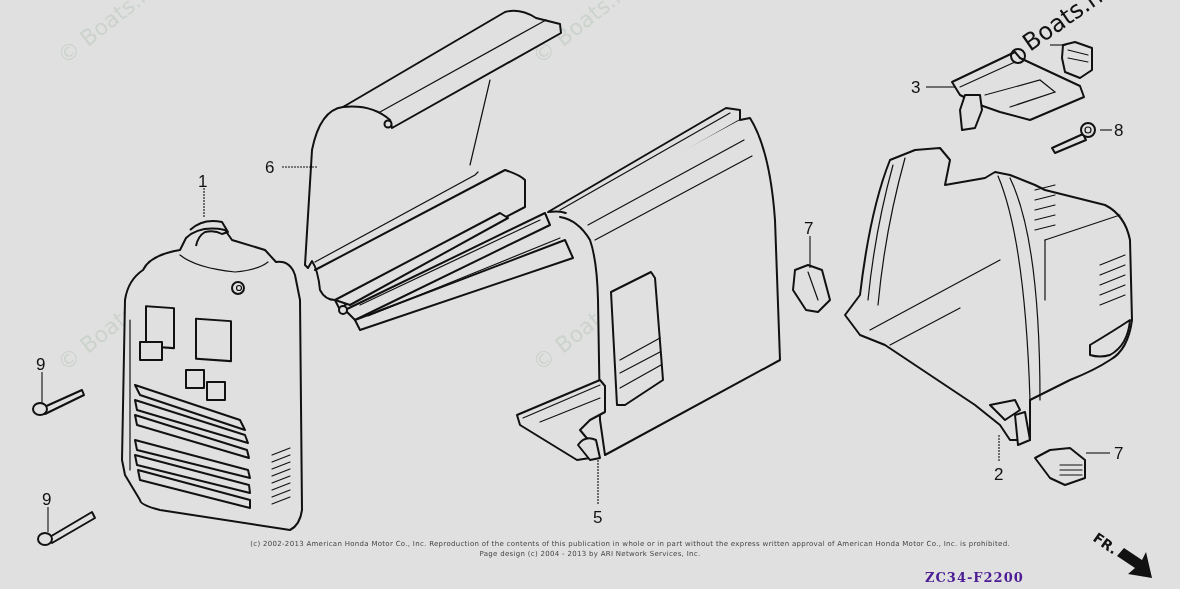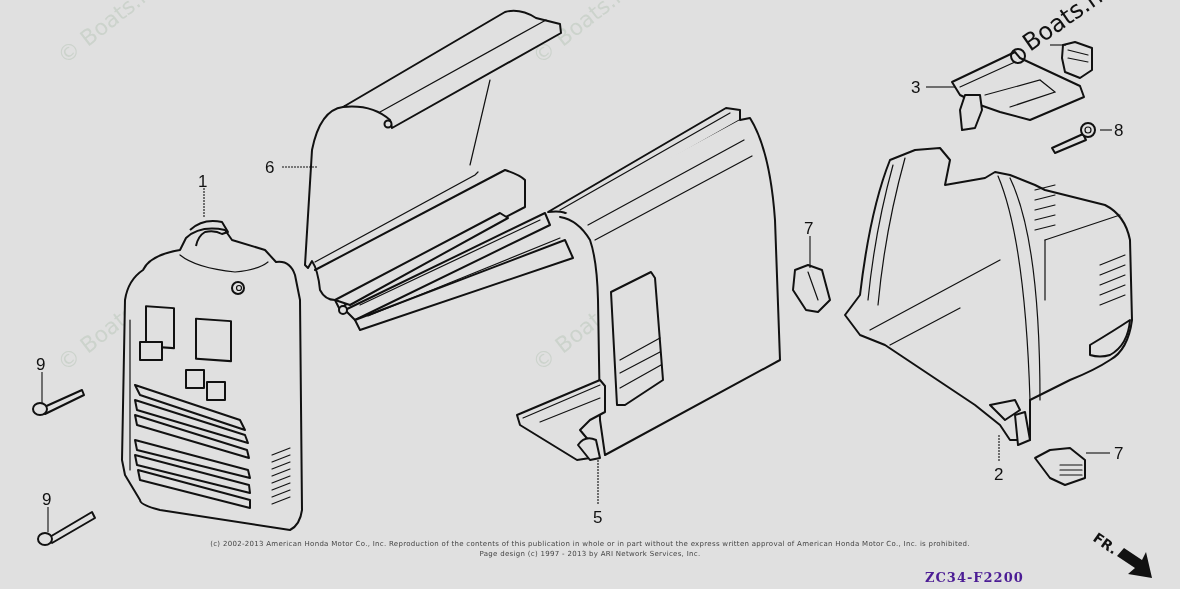--- a/index.html
+++ b/index.html
@@ -26,21 +26,21 @@
   }
   .watermark-dark {
     font-family: "DejaVu Sans", sans-serif;
     font-size: 24px; fill: #111;
   }
   .copyright {
     position: absolute; left: 0; width: 1180px; text-align: center;
     font-family: "DejaVu Sans", sans-serif; font-size: 7px; color: #444;
     letter-spacing: 0.3px;
   }
-  .copyright.line1 { top: 540px; left: 170px; width: 840px; }
+  .copyright.line1 { top: 540px; left: 170px; width: 840px; text-align: right; }
   .copyright.line2 { top: 550px; left: 170px; width: 840px; }
   .diagram-id {
     position: absolute; left: 925px; top: 570px;
     font-family: "DejaVu Serif", serif; font-size: 13px; font-weight: bold;
     color: #4c1d95; letter-spacing: 1px;
   }
   .fr-label {
     font-family: "DejaVu Sans", sans-serif; font-weight: bold; font-size: 14px; fill: #111;
   }
 </style>
@@ -217,14 +217,14 @@
 
   <text class="watermark-dark" transform="translate(1030,52) rotate(-35)">Boats.n</text>
 
   <g>
     <text class="fr-label" transform="translate(1092,540) rotate(35)">FR.</text>
     <path d="M1124,548 L1142,560 L1146,552 L1152,578 L1128,574 L1135,568 L1117,556 Z" fill="#111"></path>
   </g>
 </svg>
 
 <div class="copyright line1">(c) 2002-2013 American Honda Motor Co., Inc. Reproduction of the contents of this publication in whole or in part without the express written approval of American Honda Motor Co., Inc. is prohibited.</div>
-<div class="copyright line2">Page design (c) 1997 - 2013 by ARI Network Services, Inc.</div>
+<div class="copyright line2">Page design (c) 2004 - 2013 by ARI Network Services, Inc.</div>
 <div class="diagram-id">ZC34-F2200</div>
 
 </body></html>

